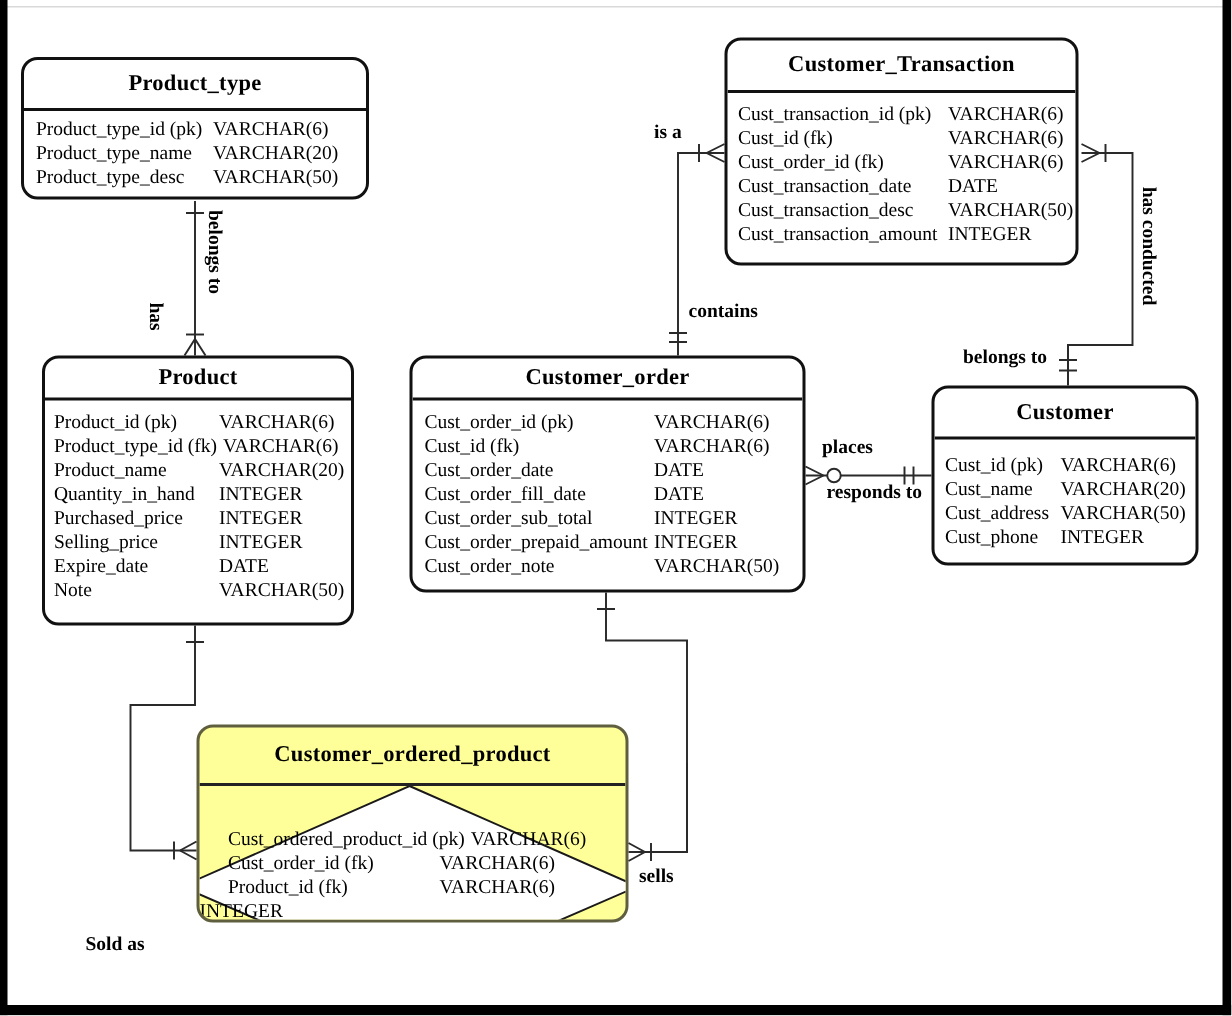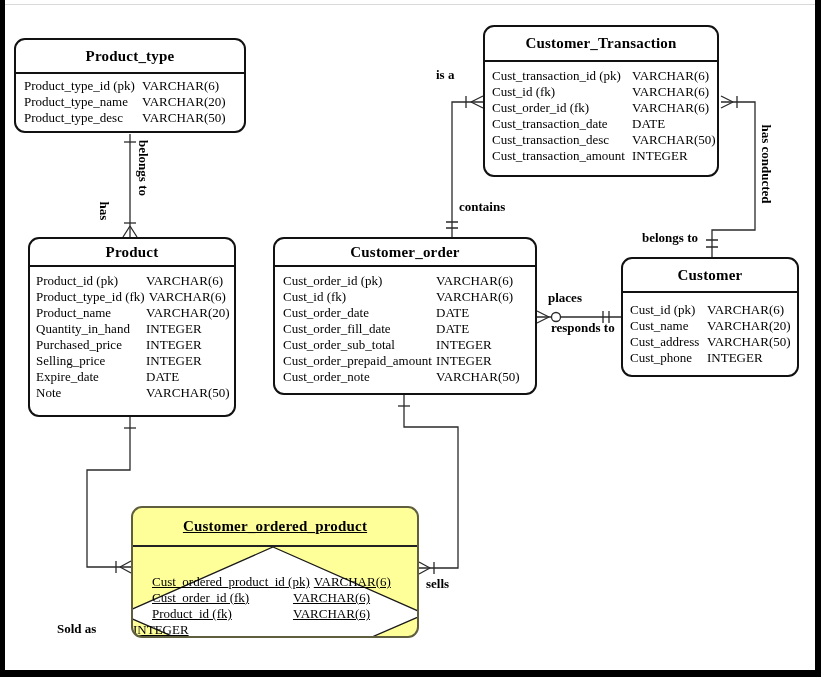--- a/index.html
+++ b/index.html
@@ -221,21 +221,21 @@
           <span class="attr-name">Cust_address</span>
           <span class="attr-type">VARCHAR(50)</span>
         </div>
       <div class="attr-row">
           <span class="attr-name">Cust_phone</span>
           <span class="attr-type">INTEGER</span>
         </div>
     </div>
   </div>
 
-  <div class="entity assoc" style="left:131px;top:506px;width:288px;height:132px;text-decoration:underline;--th:37px;--pt:27px;--nw:160px;--pl:19px;">
+  <div class="entity assoc" style="left:131px;top:483px;width:288px;height:132px;--th:37px;--pt:27px;--nw:160px;--pl:19px;">
     <svg class="diamond-svg" width="288" height="172" viewBox="0 0 288 172">
       <polygon points="140,39 292,106 140,172 -12,106" fill="#ffffff" stroke="#1a1a1a" stroke-width="1.3"></polygon>
     </svg>
     <div class="entity-title" style="position:relative;z-index:1;">Customer_ordered_product</div>
     <div class="entity-rows">
       <div class="attr-row">
           <span class="attr-name">Cust_ordered_product_id (pk)</span>
           <span class="attr-type">VARCHAR(6)</span>
         </div>
       <div class="attr-row">
@@ -251,21 +251,21 @@
         </div>
       <div class="attr-row">
           <span class="attr-name">Purchase_price</span>
           <span class="attr-type">INTEGER</span>
         </div>
     </div>
   </div>
 
   <div class="rel-label vert" style="left:143px;top:168px;">belongs to</div>
   <div class="rel-label vert" style="left:104px;top:211px;">has</div>
-  <div class="rel-label" style="left:436px;top:67px;">is a</div>
+  <div class="rel-label" style="left:436px;top:80px;">is a</div>
   <div class="rel-label" style="left:459px;top:199px;">contains</div>
   <div class="rel-label vert" style="left:766px;top:164px;">has conducted</div>
   <div class="rel-label" style="left:642px;top:230px;">belongs to</div>
   <div class="rel-label" style="left:548px;top:290px;">places</div>
   <div class="rel-label" style="left:551px;top:320px;">responds to</div>
   <div class="rel-label" style="left:57px;top:577px;margin-top:44px;">Sold as</div>
   <div class="rel-label" style="left:426px;top:576px;">sells</div>
 
   <div id="frame-top"></div>
   <div id="frame"></div>

